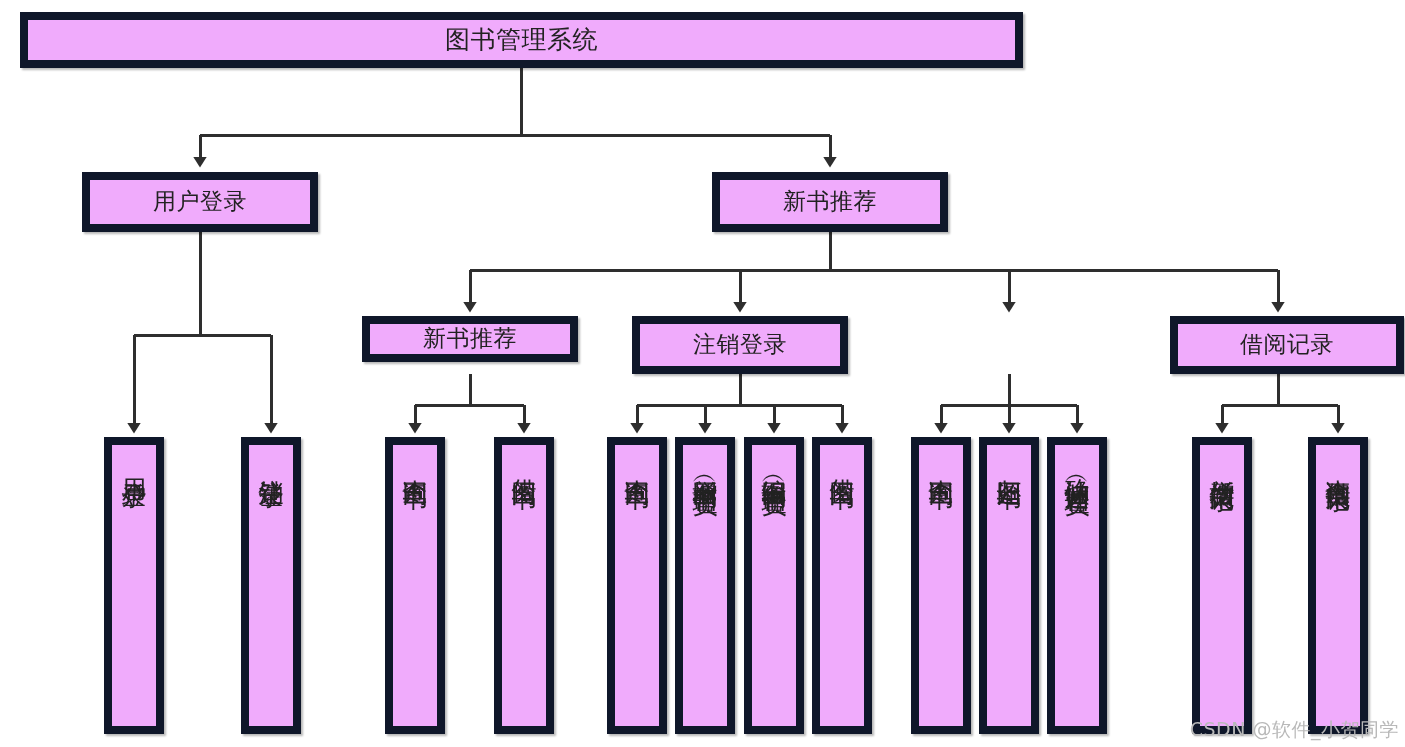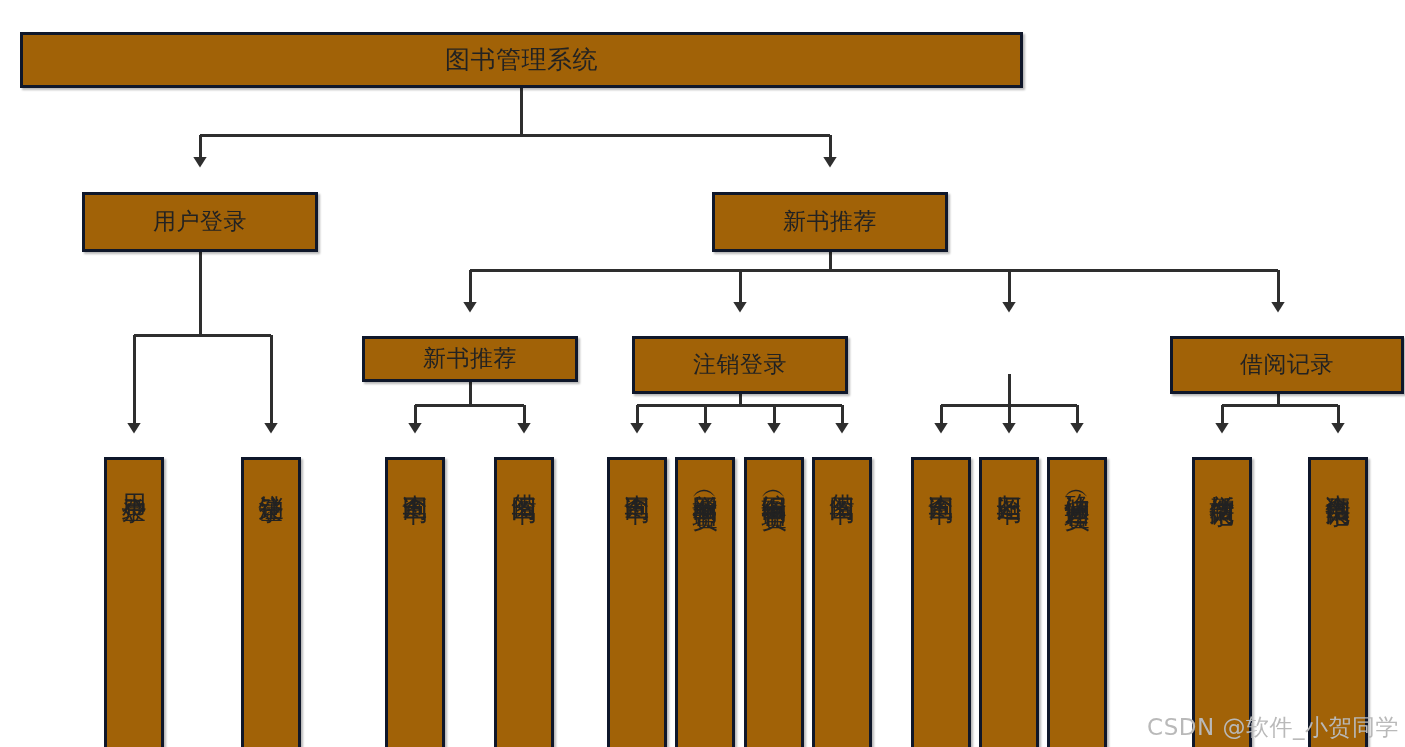--- a/index.html
+++ b/index.html
@@ -24,29 +24,28 @@
     left: 0;
     top: 0;
     width: 1405px;
     height: 747px;
     pointer-events: none;
   }
   
   .node {
     position: absolute;
     box-sizing: border-box;
-    background: #a16207;
-    border: 3px solid #0f172a;
+    background: #f0abfc;
+    border: 8px solid #0f172a;
     box-shadow: 2px 2px 2px rgba(0,0,0,0.28);
     display: flex;
     align-items: center;
     justify-content: center;
     color: #222222;
     z-index: 2;
-    margin-top: 20px;
   }
   .node .label {
     display: block;
     text-align: center;
     line-height: 1.18;
     letter-spacing: 0.5px;
     white-space: nowrap;
   }
   
   .node.h .label {
@@ -66,21 +65,21 @@
     font-size: 25px;
     line-height: 1;
     letter-spacing: 2px;
     white-space: nowrap;
   }
   
   #watermark {
     position: absolute;
     right: 6px;
     bottom: 4px;
-    font-size: 23px;
+    font-size: 19px;
     color: #b9b9b9;
     letter-spacing: 0.5px;
     z-index: 5;
     white-space: nowrap;
   }
 </style>
 </head>
 <body>
 
 <div id="canvas">

